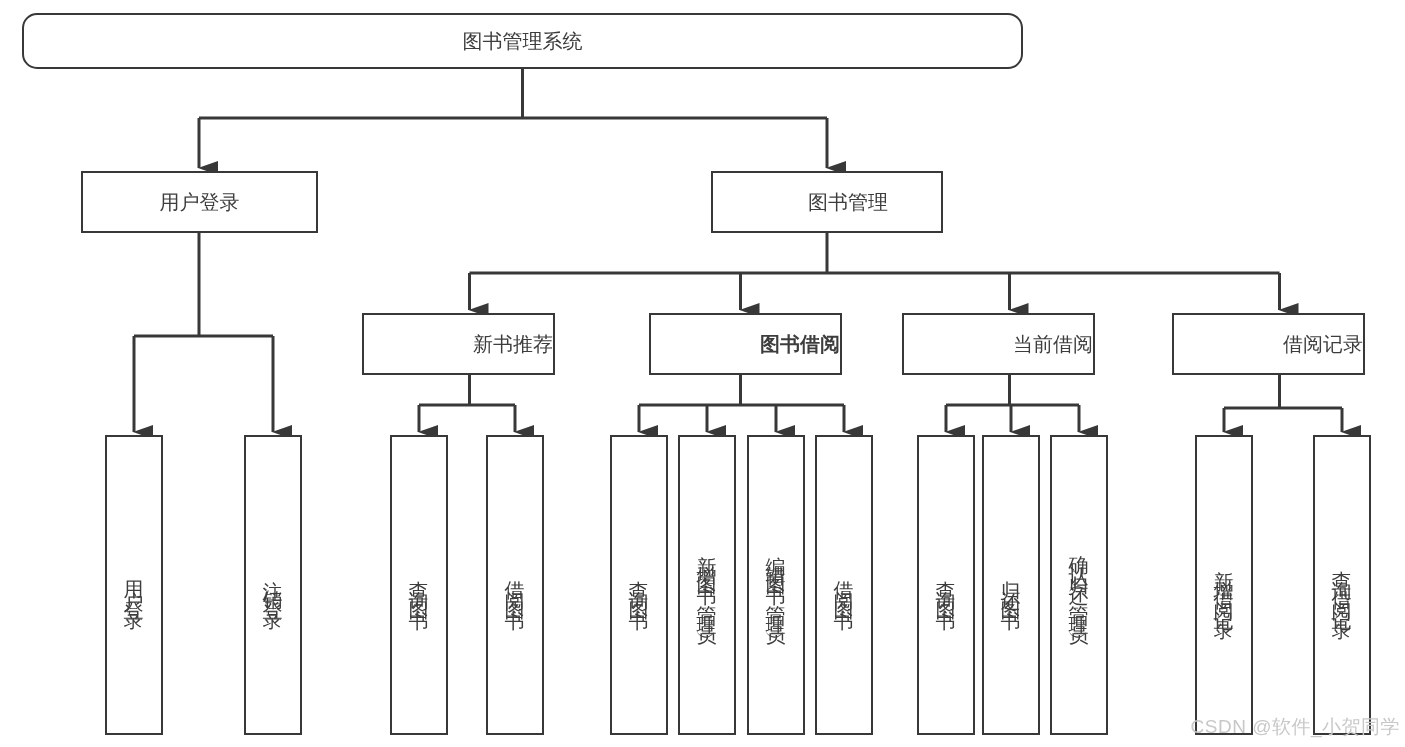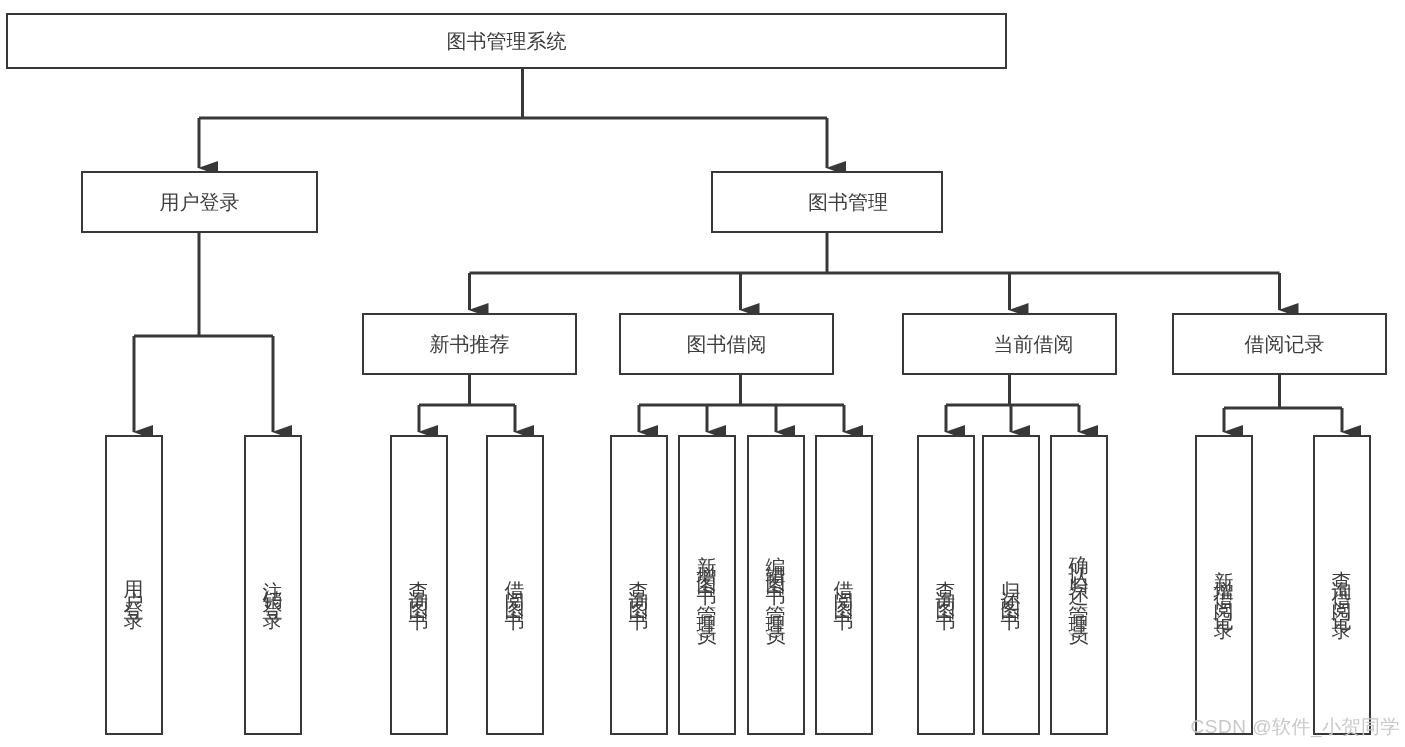--- a/index.html
+++ b/index.html
@@ -27,26 +27,26 @@
     background: #ffffff;
     border: 2.5px solid #383838;
     display: flex;
     align-items: center;
     justify-content: center;
     color: #3d3d3d;
     font-size: 20px;
     z-index: 2;
     white-space: nowrap;
   }
-  .root  { left: 6px;  top: 13px;  width: 1001px; height: 56px; }
+  .root  { left: 22px;  top: 13px;  width: 1001px; height: 56px; border-radius: 15px; }
   .lvl2-a{ left: 81px;  top: 171px; width: 237px;  height: 62px; }
   .lvl2-b{ left: 711px; top: 171px; width: 232px;  height: 62px; padding-left: 42px; }
-  .lvl3  { top: 313px; width: 215px; height: 62px; }
+  .lvl3  { top: 313px; width: 193px; height: 62px; justify-content: flex-end; }
   .l3-1 { left: 362px; }
-  .l3-2 { left: 619px; }
+  .l3-2 { left: 649px; font-weight: bold; }
   .l3-3 { left: 902px; padding-left: 48px; }
   .l3-4 { left: 1172px; padding-left: 10px; }
   .leaf { top: 435px; width: 58px; height: 300px; }
   .leaf span {
     writing-mode: vertical-rl;
     text-orientation: mixed;
     letter-spacing: 10px;
     font-size: 20px;
     line-height: 1;
   }

